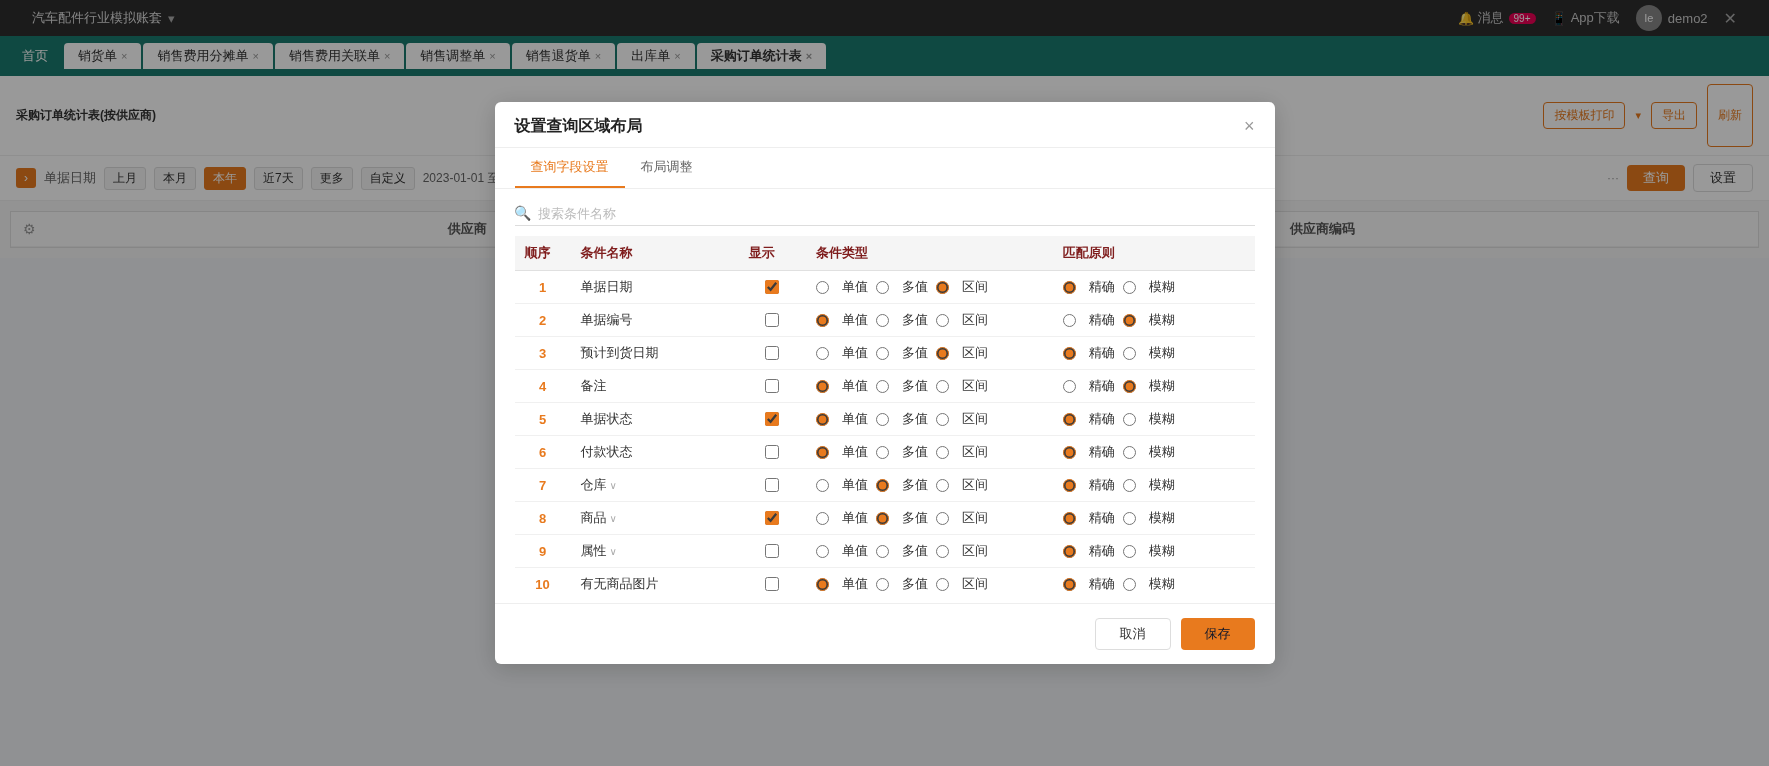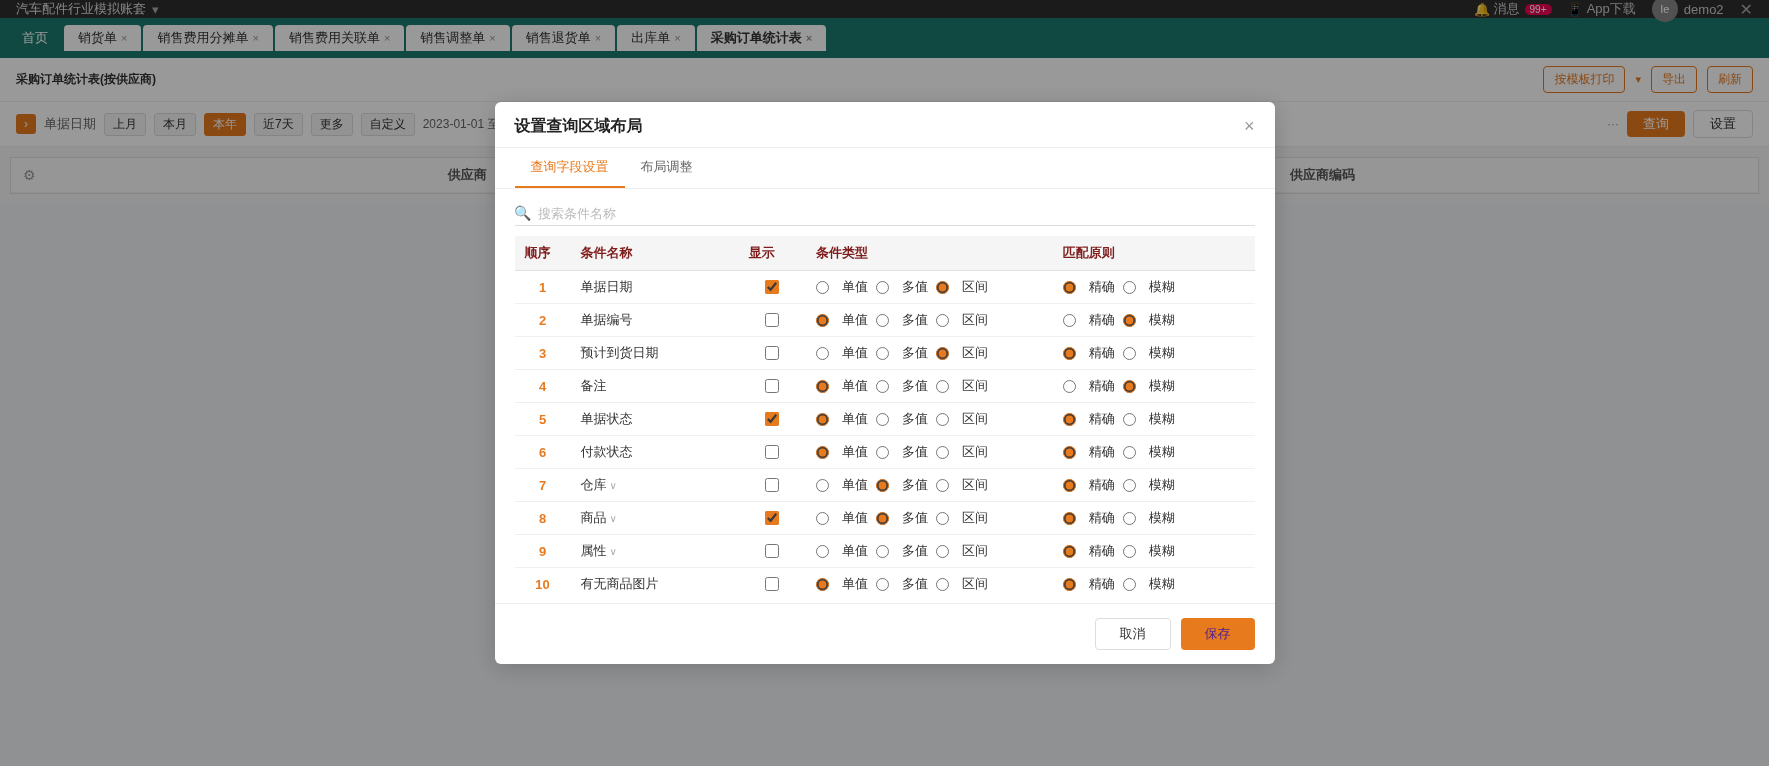--- a/index.html
+++ b/index.html
@@ -1,25 +1,25 @@
 <!DOCTYPE html>
 <html><head>
   <meta charset="utf-8">
   <style>
     * { box-sizing: border-box; margin: 0; padding: 0; }
     body { font-family: "Microsoft YaHei", "PingFang SC", sans-serif; font-size: 13px; background: #f0f2f5; }
 
     
     .top-bar {
       background: #2d2d2d;
-      height: 18px;
+      height: 36px;
       display: flex;
       align-items: center;
       justify-content: space-between;
-      padding: 0 16px;
+      padding: 0 32px;
       color: #ccc;
     }
     .top-bar-left { font-size: 13px; color: #ddd; display: flex; align-items: center; gap: 6px; }
     .top-bar-right { display: flex; align-items: center; gap: 16px; font-size: 13px; }
     .top-bar-right .badge { background: #e05; color: #fff; border-radius: 8px; padding: 0 5px; font-size: 10px; margin-left: 2px; }
     .top-bar-right .user { display: flex; align-items: center; gap: 6px; }
     .avatar { width: 26px; height: 26px; border-radius: 50%; background: #888; display: inline-flex; align-items: center; justify-content: center; color: #fff; font-size: 11px; }
 
     
     .tab-bar {
@@ -52,21 +52,21 @@
       padding: 8px 16px;
       display: flex;
       align-items: center;
       justify-content: space-between;
       border-bottom: 1px solid #eee;
     }
     .page-title { font-size: 12px; font-weight: bold; color: #333; }
     .header-actions { display: flex; align-items: center; gap: 10px; }
     .btn-print { border: 1px solid #e87a1e; color: #e87a1e; background: #fff; padding: 4px 10px; border-radius: 4px; cursor: pointer; font-size: 12px; }
     .btn-export { border: 1px solid #e87a1e; color: #e87a1e; background: #fff; padding: 4px 10px; border-radius: 4px; cursor: pointer; font-size: 12px; }
-    .btn-refresh { border: 1px solid #e87a1e; color: #e87a1e; background: #fff; padding: 4px 10px; border-radius: 4px; cursor: pointer; font-size: 12px; }
+    .btn-refresh { border: 1px solid #e87a1e; color: #e87a1e; background: #fff; padding: 22px 10px; border-radius: 4px; cursor: pointer; font-size: 12px; }
 
     
     .filter-bar {
       background: #fff;
       padding: 8px 16px;
       display: flex;
       align-items: center;
       gap: 8px;
       border-bottom: 1px solid #eee;
     }
@@ -238,21 +238,21 @@
       border: 1px solid #ddd;
       background: #fff;
       color: #333;
       padding: 6px 24px;
       border-radius: 4px;
       cursor: pointer;
       font-size: 13px;
     }
     .btn-save {
       background: #e87a1e;
-      color: #4c1d95;
+      color: #0f172a;
       border: none;
       padding: 6px 24px;
       border-radius: 4px;
       cursor: pointer;
       font-size: 13px;
     }
 
     
     .name-with-arrow { display: flex; align-items: center; gap: 3px; }
     .name-arrow { color: #aaa; font-size: 10px; }

